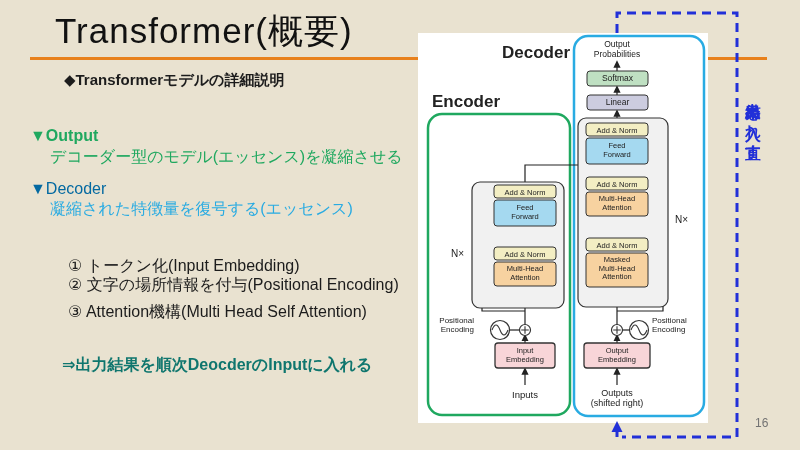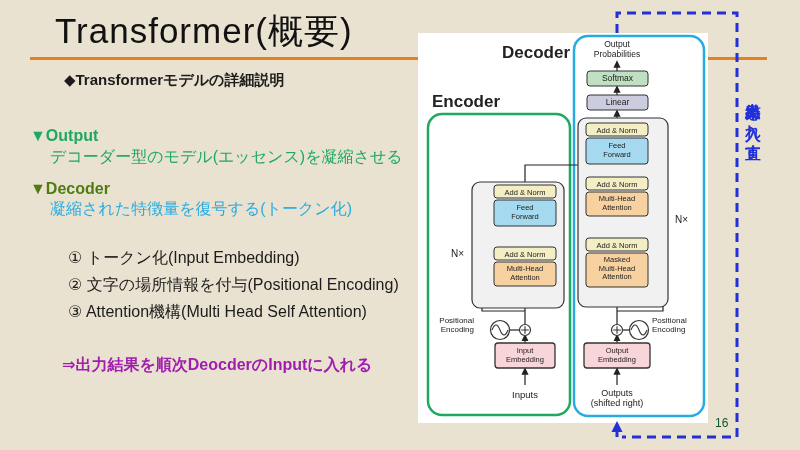--- a/index.html
+++ b/index.html
@@ -6,45 +6,45 @@
   body{width:800px;height:450px;overflow:hidden;background:#e9e2d0;
        font-family:"Liberation Sans","DejaVu Sans",sans-serif;position:relative;}
   .slide{position:absolute;inset:0;}
   .t{position:absolute;white-space:nowrap;color:#1c1c1c;}
   #title{left:55px;top:8px;font-size:35px;font-weight:500;letter-spacing:1px;color:#111;}
   #underline{position:absolute;left:30px;top:57px;width:737px;height:3px;background:#e8811c;z-index:0;}
   #heading{left:24px;top:71px;font-size:15px;font-weight:bold;margin-left:40px;}
   #subheading{left:32px;top:94px;font-size:17px;}
   #enc-label{left:30px;top:127px;font-size:16px;font-weight:600;color:#1fa85f;}
   #enc-desc{left:50px;top:147px;font-size:16px;color:#1fa85f;}
-  #dec-label{left:30px;top:180px;font-size:16px;font-weight:700;color:#4d7c0f;}
+  #dec-label{left:30px;top:180px;font-size:16px;font-weight:400;color:#0369a1;}
   #dec-desc{left:50px;top:199px;font-size:16px;color:#29abe2;}
   .step{left:68px;font-size:16px;}
-  #step0{top:248px;} #step1{top:275px;} #step2{top:302px;} #step3{top:329px;}
-  #note{left:62px;top:355px;font-size:16px;font-weight:600;color:#a21caf;}
+  #step0{top:256px;} #step1{top:275px;} #step2{top:302px;} #step3{top:329px;}
+  #note{left:62px;top:355px;font-size:16px;font-weight:600;color:#0f766e;}
   #panel{position:absolute;left:418px;top:33px;width:290px;height:390px;background:#ffffff;z-index:1;}
   #overlay{position:absolute;left:0;top:0;width:800px;height:450px;z-index:2;pointer-events:none;}
   #loop-note{left:742px;top:90px;font-size:15.5px;font-weight:600;color:#2230d8;
              writing-mode:vertical-rl;letter-spacing:1px;z-index:2;}
-  #pagenum{left:715px;top:416px;font-size:12px;color:#14532d;z-index:0;}
+  #pagenum{left:755px;top:416px;font-size:12px;color:#737373;z-index:0;}
   svg text{font-family:"Liberation Sans","DejaVu Sans",sans-serif;fill:#222;}
 </style>
 </head>
 <body>
 
 <div class="slide">
 
   <div class="t" id="title">Transformer(概要)</div>
   <div id="underline"></div>
 
   <div class="t" id="heading">◆Transformerモデルの詳細説明</div>
   <div class="t" id="enc-label">▼Output</div>
   <div class="t" id="enc-desc">デコーダー型のモデル(エッセンス)を凝縮させる</div>
   <div class="t" id="dec-label">▼Decoder</div>
-  <div class="t" id="dec-desc">凝縮された特徴量を復号する(トークン化)</div>
+  <div class="t" id="dec-desc">凝縮された特徴量を復号する(エッセンス)</div>
 
   <div class="t step" id="step0">① トークン化(Input Embedding)</div>
   <div class="t step" id="step1">② 文字の場所情報を付与(Positional Encoding)</div>
   <div class="t step" id="step2">③ Attention機構(Multi Head Self Attention)</div>
   <div class="t" id="note">⇒出力結果を順次DeocderのInputに入れる</div>
 
   <div id="panel">
     <svg width="290" height="390" viewBox="0 0 290 390">
       <defs>
         <marker id="ah" markerWidth="7" markerHeight="7" refX="3.2" refY="3" orient="auto">

